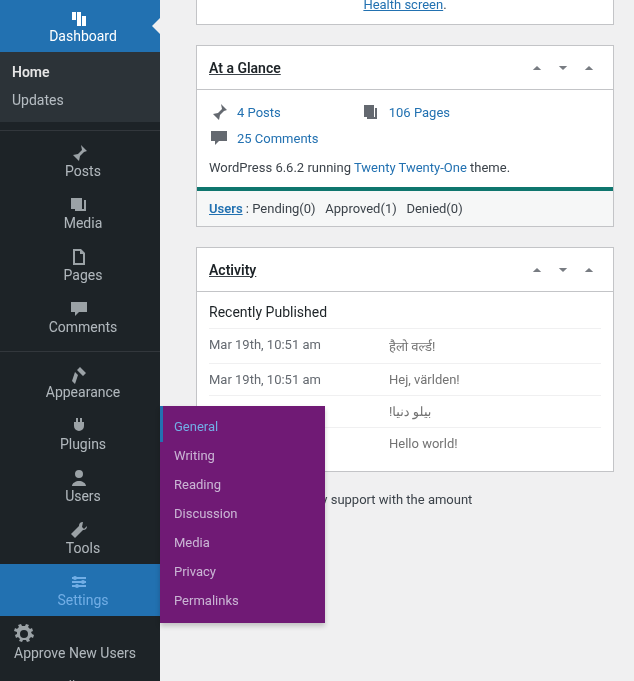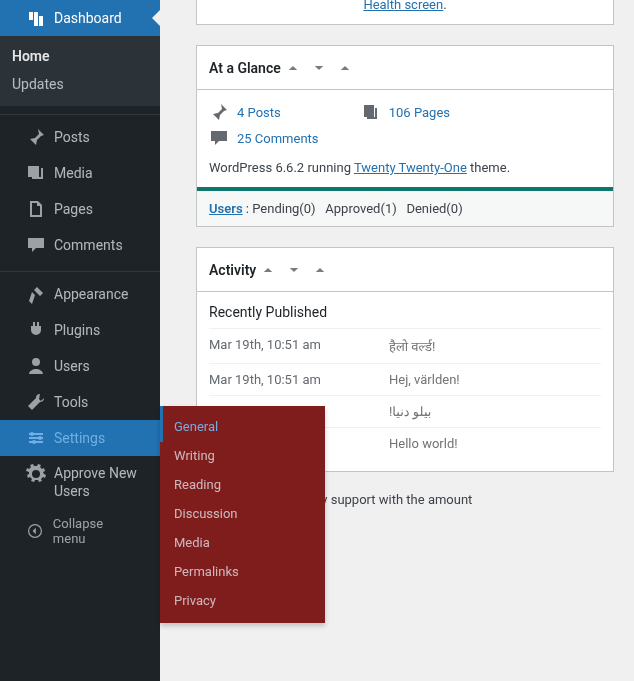--- a/index.html
+++ b/index.html
@@ -18,25 +18,26 @@
     position: absolute;
     left: 0; top: 0;
     width: 160px;
     height: 681px;
     background: #1d2327;
     color: #f0f0f1;
   }
   .menu-item {
     display: flex;
     align-items: center;
-    padding: 8px 8px 8px 26px;
+    padding: 8px 8px 8px 14px;
     color: rgba(240,246,252,.7);
     cursor: pointer;
     font-size: 14px;
     position: relative;
+    flex-direction: column;
   }
   .menu-item .ico {
     width: 20px;
     height: 20px;
     margin-right: 8px;
     display: inline-flex;
     align-items: center;
     justify-content: center;
     fill: currentColor;
     color: rgba(240,246,252,.6);
@@ -77,21 +78,21 @@
   .menu-item.hover {
     background: #2271b1;
     color: #72aee6;
   }
   .menu-item.hover .ico { color: #72aee6; }
   
   .flyout {
     position: absolute;
     left: 160px;
     width: 165px;
-    background: #7f1d1d;
+    background: #701a75;
     box-shadow: 0 3px 5px rgba(0,0,0,.2);
     padding: 6px 0 8px 0;
     z-index: 50;
   }
   .flyout::before {
     content: "";
     position: absolute;
     left: 0;
     top: 0;
     width: 3px;
@@ -138,23 +139,25 @@
     text-decoration: underline;
   }
   .postbox {
     border: 1px solid #c3c4c7;
     background: #fff;
     margin-top: 20px;
   }
   .postbox-header {
     display: flex;
     align-items: center;
+    justify-content: space-between;
     border-bottom: 1px solid #c3c4c7;
     padding: 0 12px;
     height: 44px;
+    text-decoration: underline;
   }
   .postbox-header h2 {
     font-size: 14px;
     font-weight: 600;
     color: #1d2327;
   }
   .handle-actions {
     display: flex;
     gap: 2px;
   }
@@ -187,21 +190,21 @@
   .glance-item .gico {
     color: #646970;
     width: 20px;
     height: 20px;
     display: inline-flex;
   }
   .version-line {
     margin-top: 12px;
     color: #3c434a;
   }
-  .version-line a { color: #2271b1; text-decoration: underline; }
+  .version-line a { color: #2271b1; }
   .users-footer {
     border-top: 4px solid #0f766e;
     background: #f6f7f7;
     padding: 10px 12px;
     font-size: 13px;
     color: #3c434a;
   }
   .users-footer .ulabel {
     color: #2271b1;
     font-weight: 600;
@@ -348,22 +351,22 @@
     <span>Collapse menu</span>
   </div>
 </div>
 
 <div class="flyout" style="top:406px">
   <div class="fitem active">General</div>
   <div class="fitem">Writing</div>
   <div class="fitem">Reading</div>
   <div class="fitem">Discussion</div>
   <div class="fitem">Media</div>
+  <div class="fitem">Privacy</div>
   <div class="fitem">Permalinks</div>
-  <div class="fitem">Privacy</div>
 </div>
 
 <div class="main">
   <div class="topbox">
     <a>Health screen</a><span>.</span>
   </div>
 
   <div class="postbox">
     <div class="postbox-header">
       <h2>At a Glance</h2>

